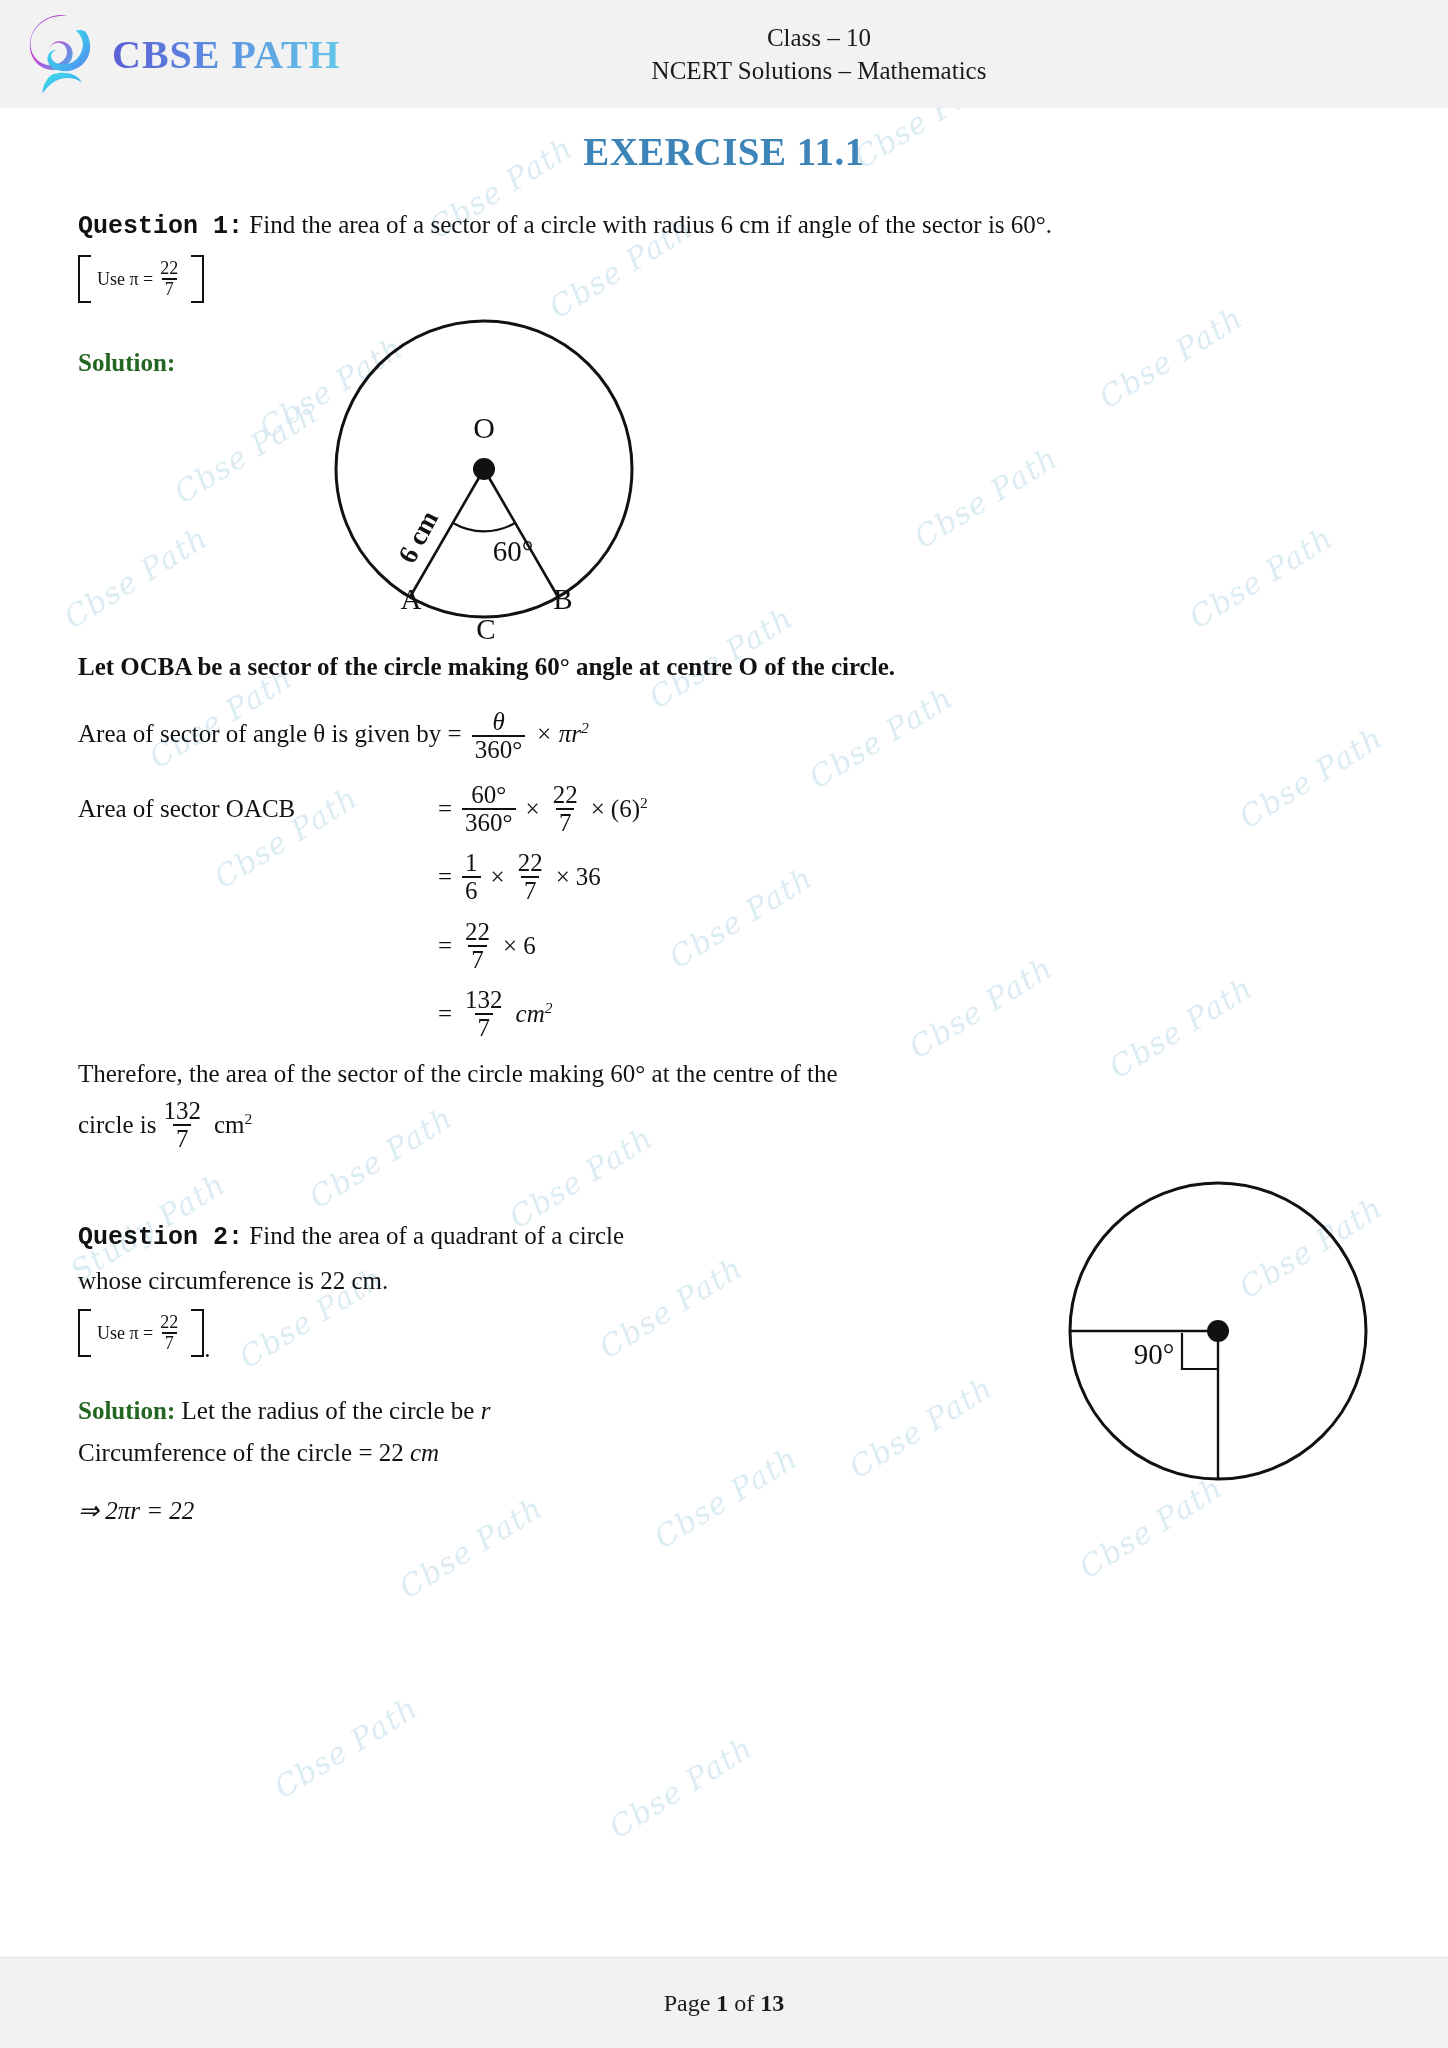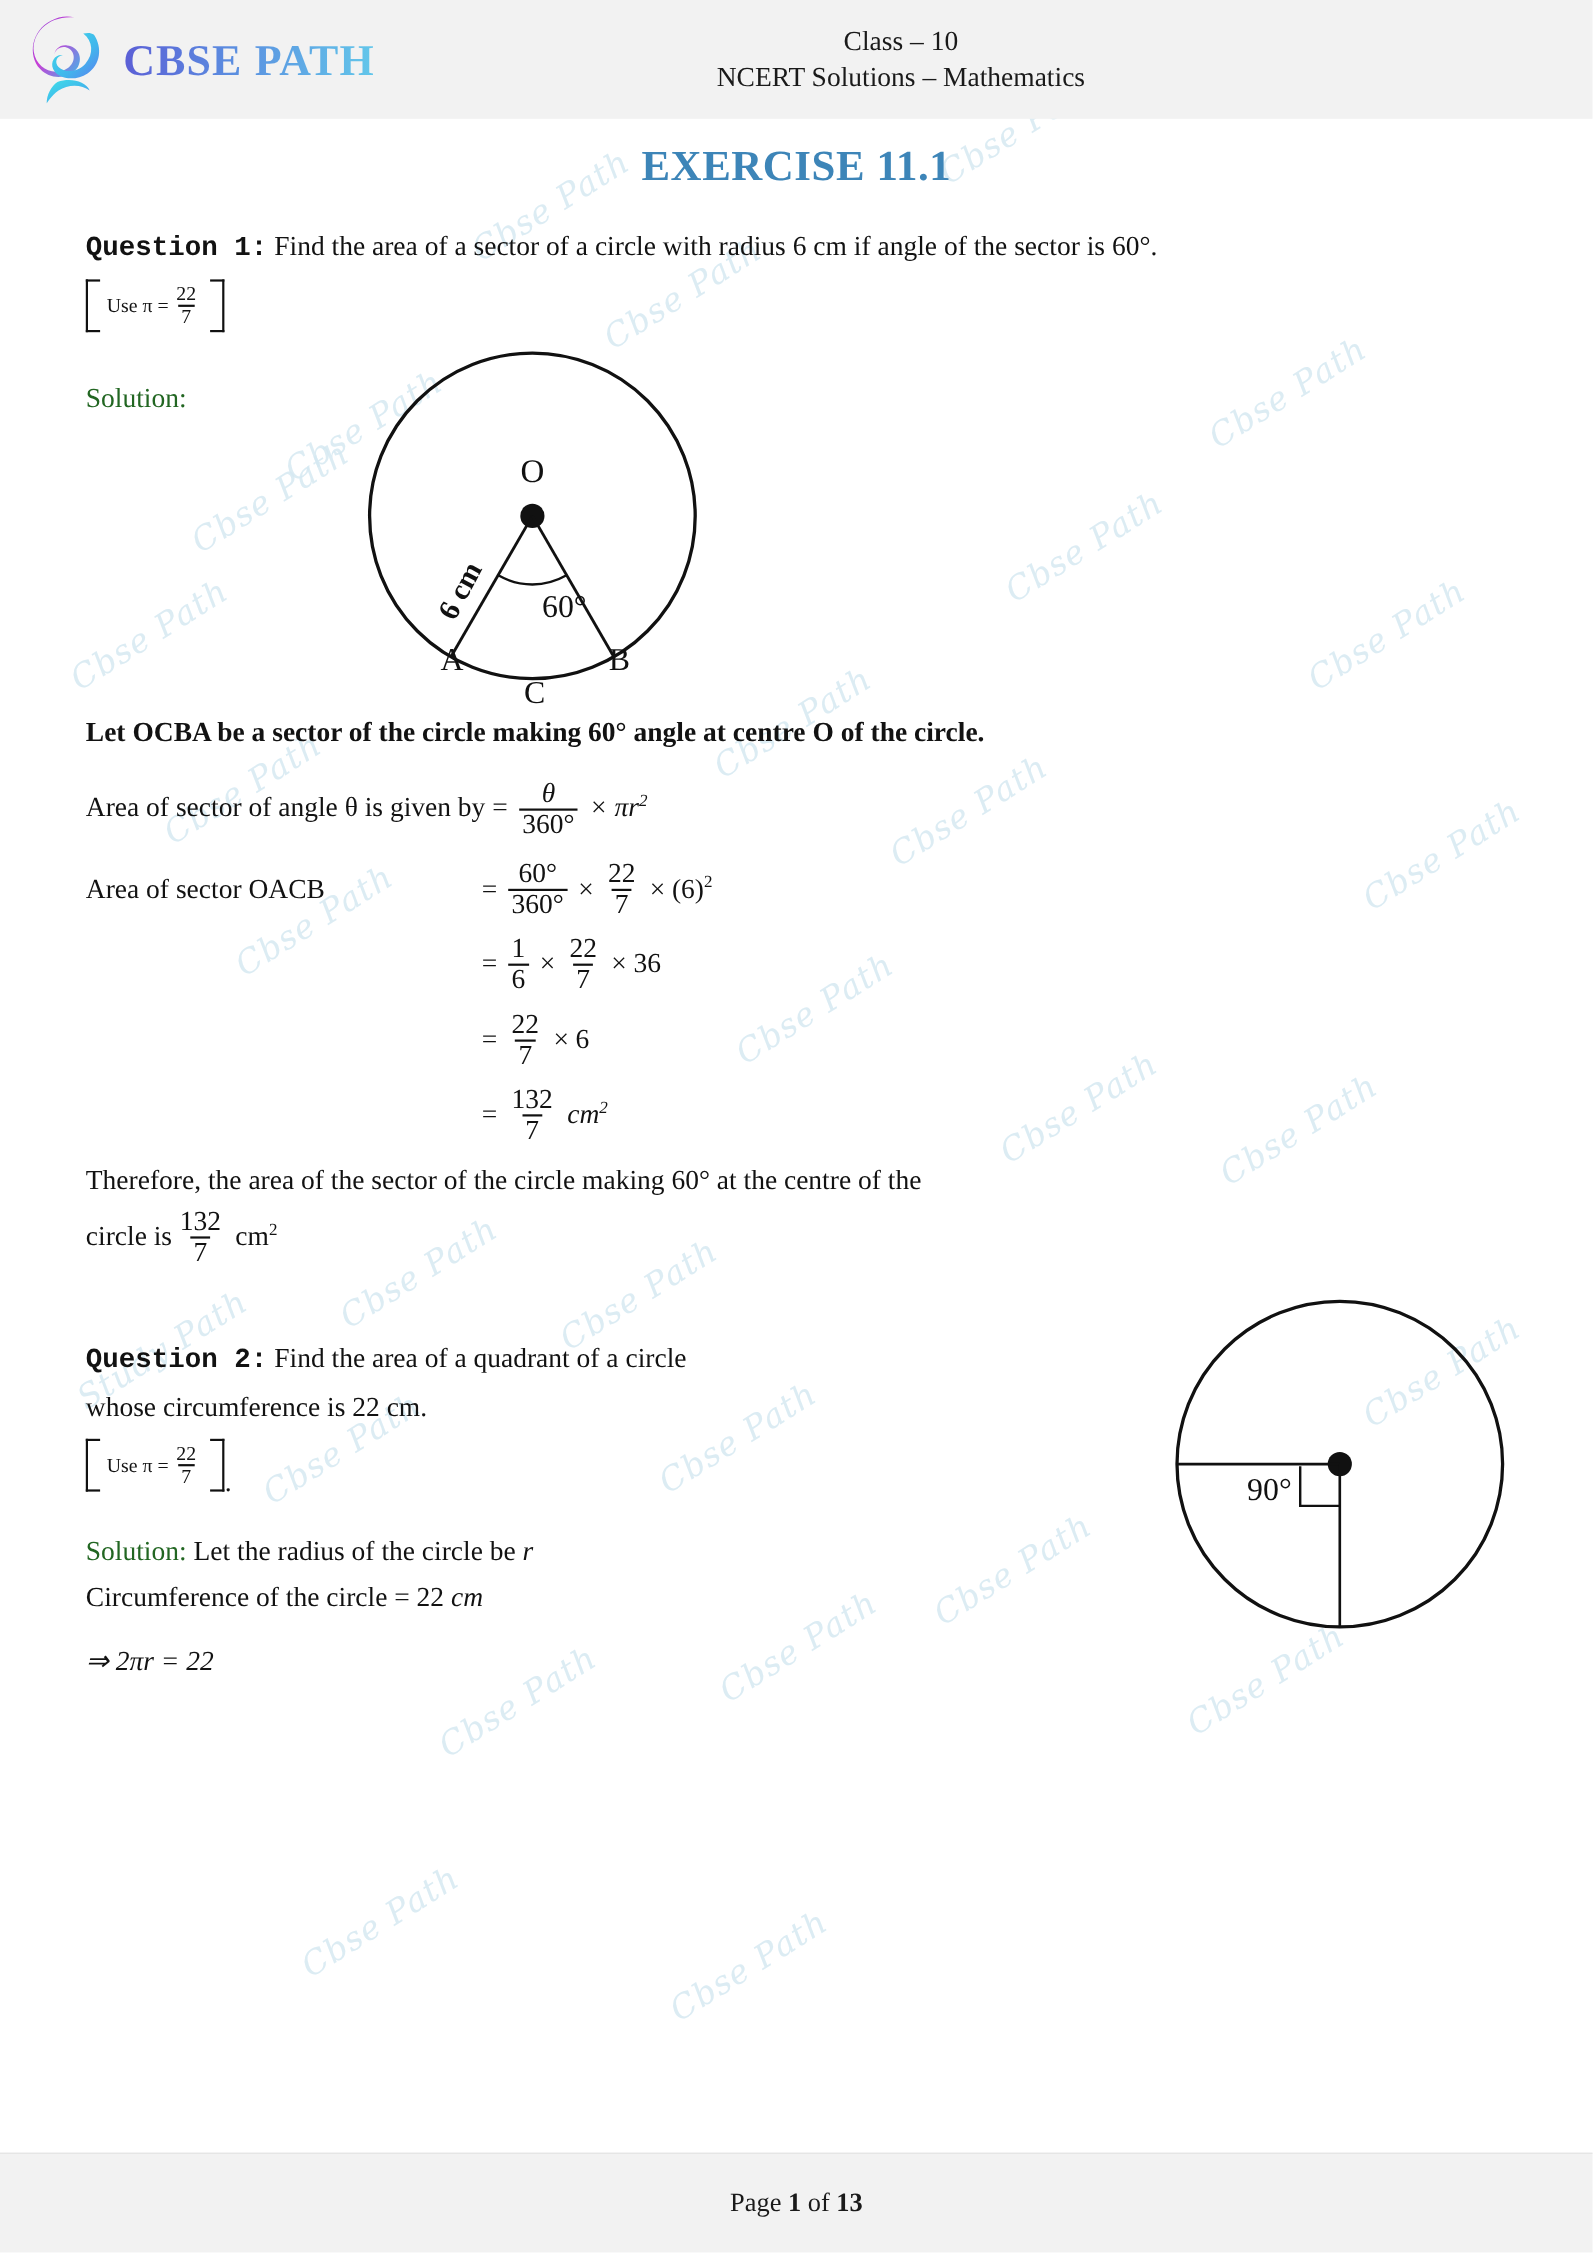--- a/index.html
+++ b/index.html
@@ -96,21 +96,21 @@
     letter-spacing: 0.5px;
   }
   .qlabel {
     font-weight: bold;
     font-family: Liberation Mono, monospace;
   }
   .para { margin: 0 0 6px 0; text-align: justify; }
   .para-left { margin: 0 0 6px 0; }
   .solution {
     color: #226622;
-    font-weight: normal;
+    font-weight: bold;
     font-family: "Liberation Serif", serif;
     text-align: right;
   }
 
   
   .mrow {
     display: inline-flex;
     align-items: center;
     vertical-align: middle;
     gap: 6px;

